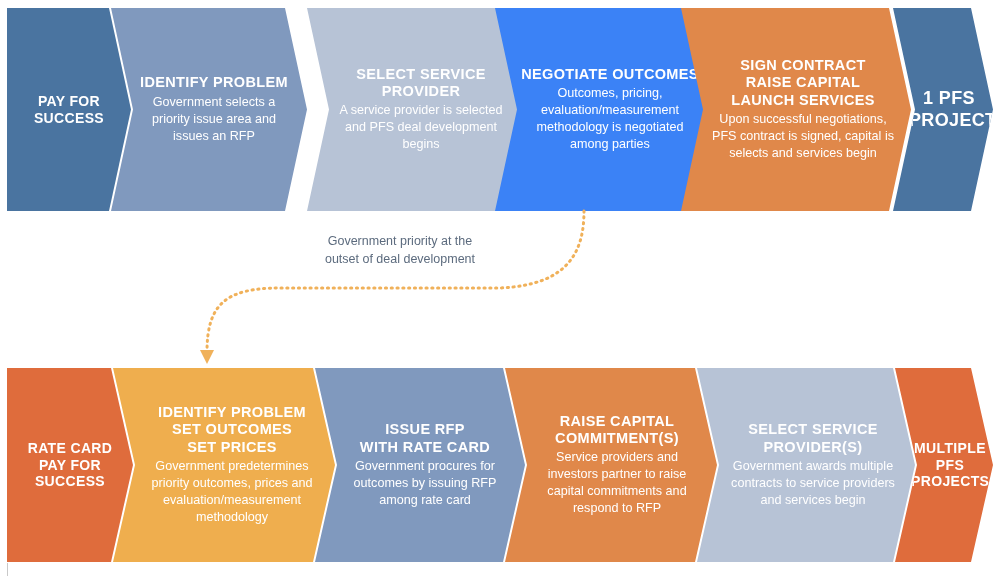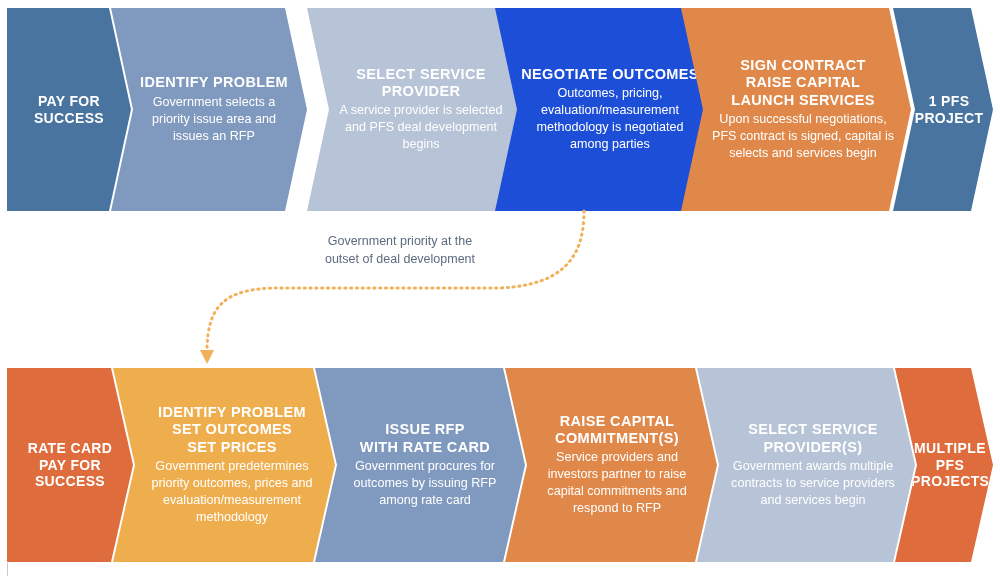--- a/index.html
+++ b/index.html
@@ -126,41 +126,41 @@
     <div class="chevron cap-mid" style="left:300px; width:220px; background:#b7c3d6;">
       <div class="chev-inner" style="padding:0 22px 0 30px;">
         <div class="chev-title" style="font-size:14.5px;">
           <span>SELECT SERVICE</span><br>
           <span>PROVIDER</span>
         </div>
         <div class="chev-body" style="font-size:12.6px;">A service provider is selected and PFS deal development begins</div>
       </div>
     </div>
 
-    <div class="chevron cap-mid" style="left:488px; width:218px; background:#1d4ed8;">
+    <div class="chevron cap-mid" style="left:488px; width:218px; background:#3b82f6;">
       <div class="chev-inner" style="padding:0 14px 0 26px;">
         <div class="chev-title" style="font-size:14.5px;">NEGOTIATE OUTCOMES</div>
         <div class="chev-body" style="font-size:12.6px;">Outcomes, pricing, evaluation/measurement methodology is negotiated among parties</div>
       </div>
     </div>
 
     <div class="chevron cap-mid" style="left:674px; width:230px; background:#e0884a;">
       <div class="chev-inner" style="padding:0 12px 0 26px;">
         <div class="chev-title" style="font-size:14.5px;">
           <span>SIGN CONTRACT</span><br>
           <span>RAISE CAPITAL</span><br>
           <span>LAUNCH SERVICES</span>
         </div>
         <div class="chev-body" style="font-size:12.6px;">Upon successful negotiations, PFS contract is signed, capital is selects and services begin</div>
       </div>
     </div>
 
     <div class="chevron cap-end" style="left:886px; width:100px; background:#4a74a0;">
       <div class="chev-inner" style="padding:0 4px 0 16px;">
-        <div class="chev-title" style="font-size:14px;">
+        <div class="chev-title" style="font-size:18px;">
           <span>1 PFS</span><br>
           <span>PROJECT</span>
         </div>
       </div>
     </div>
 
   </div>
 
   <svg id="connector" viewBox="0 0 1000 576" preserveAspectRatio="none">
     <path d="M 584 211

